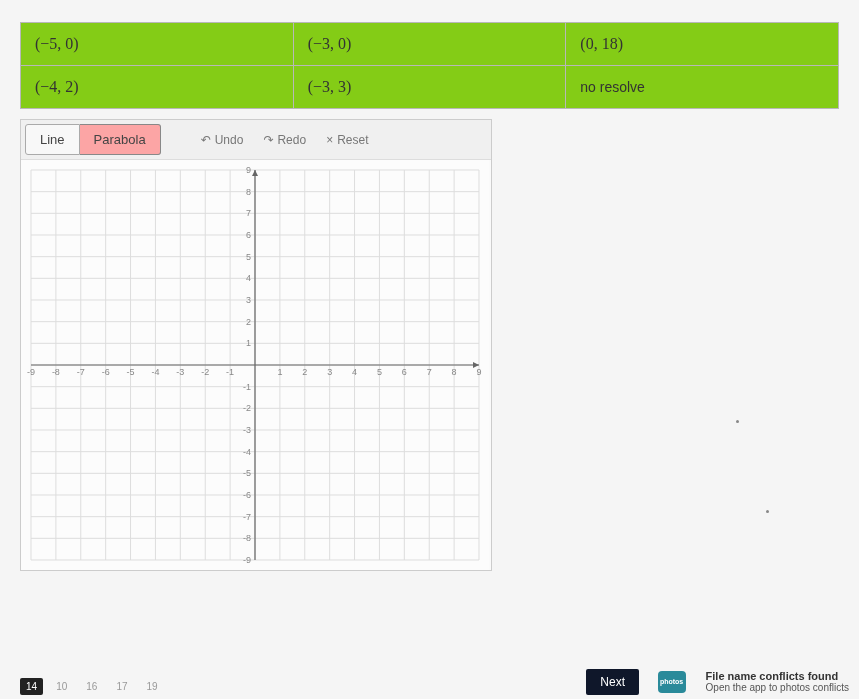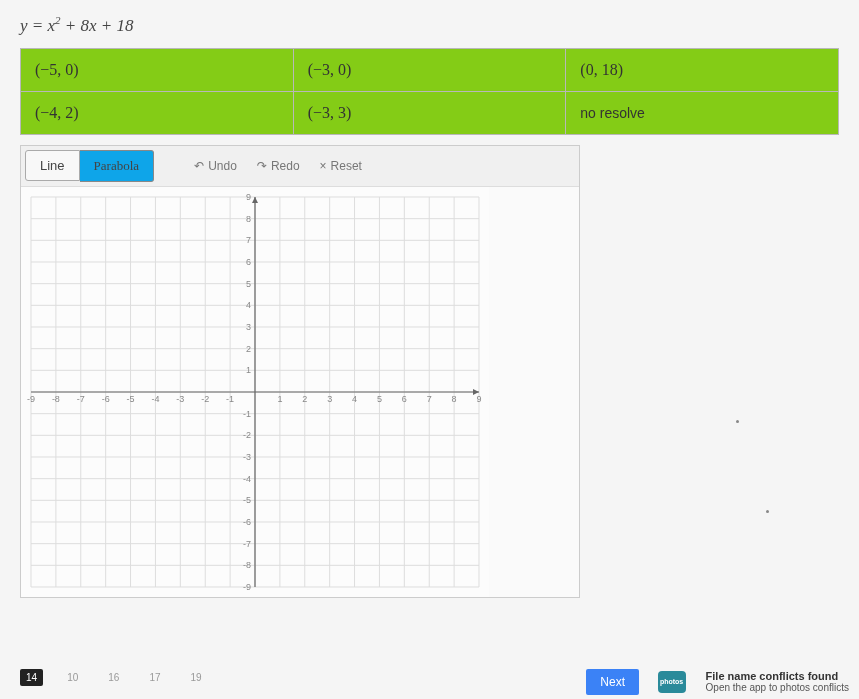--- a/index.html
+++ b/index.html
@@ -44,44 +44,43 @@
 }
 .tool-btn {
   padding: 7px 14px;
   border: 1px solid #aaa;
   background: #f8f8f8;
   font-size: 13px;
   color: #444;
   cursor: pointer;
 }
 .tool-btn.active {
-  background: #0ea5e9;
+  background: #fca5a5;
   border-color: #888;
-  font-family: Liberation Serif, serif;
 }
 .tool-btn:first-child { border-radius: 3px 0 0 3px; }
 .tool-btn.parabola { border-radius: 0 3px 3px 0; border-left: none; }
 .action-btns {
   margin-left: 40px;
   display: flex;
   gap: 20px;
   font-size: 12px;
   color: #777;
 }
 .action-btn {
   cursor: pointer;
   display: flex;
   align-items: center;
   gap: 4px;
 }
 .graph-container {
   margin-top: 4px;
   background: #fafafa;
   border: 1px solid #ccc;
-  width: 560px;
+  width: 472px;
   padding: 0;
 }
 .graph-toolbar-row {
   display: flex;
   align-items: center;
   padding: 4px;
   border-bottom: 1px solid #ddd;
   background: #f0f0f0;
 }
 svg.grid {
@@ -90,37 +89,37 @@
 }
 .grid-line { stroke: #ddd; stroke-width: 1; }
 .axis { stroke: #666; stroke-width: 1.2; }
 .tick-label { font-size: 9px; fill: #888; font-family: Arial; }
 .bottom-bar {
   position: absolute;
   bottom: 4px;
   left: 20px;
   right: 20px;
   display: flex;
-  align-items: flex-start;
-  gap: 18px;
+  align-items: flex-end;
+  gap: 7px;
 }
 .page-num {
   font-size: 10px;
   color: #999;
   padding: 3px 6px;
 }
 .page-num.current {
   background: #222;
   color: #fff;
   border-radius: 2px;
 }
 .next-btn {
   margin-left: auto;
   margin-right: 200px;
-  background: #3b82f6;
+  background: #0f172a;
   color: #fff;
   border: none;
   padding: 6px 14px;
   font-size: 12px;
   border-radius: 2px;
   cursor: pointer;
 }
 .notification {
   position: absolute;
   bottom: 6px;
@@ -150,21 +149,20 @@
   height: 3px;
   background: #888;
   border-radius: 50%;
 }
 </style>
 </head>
 <body>
 
 <div class="content">
 
-  <div class="equation" id="eq1">y = x<sup>2</sup> + 8x + 18</div>
 
   <table class="answer-table">
     <tbody>
         <tr>
       <td>(−5, 0)</td>
       <td>(−3, 0)</td>
       <td>(0, 18)</td>
     </tr>
     <tr>
       <td>(−4, 2)</td>

